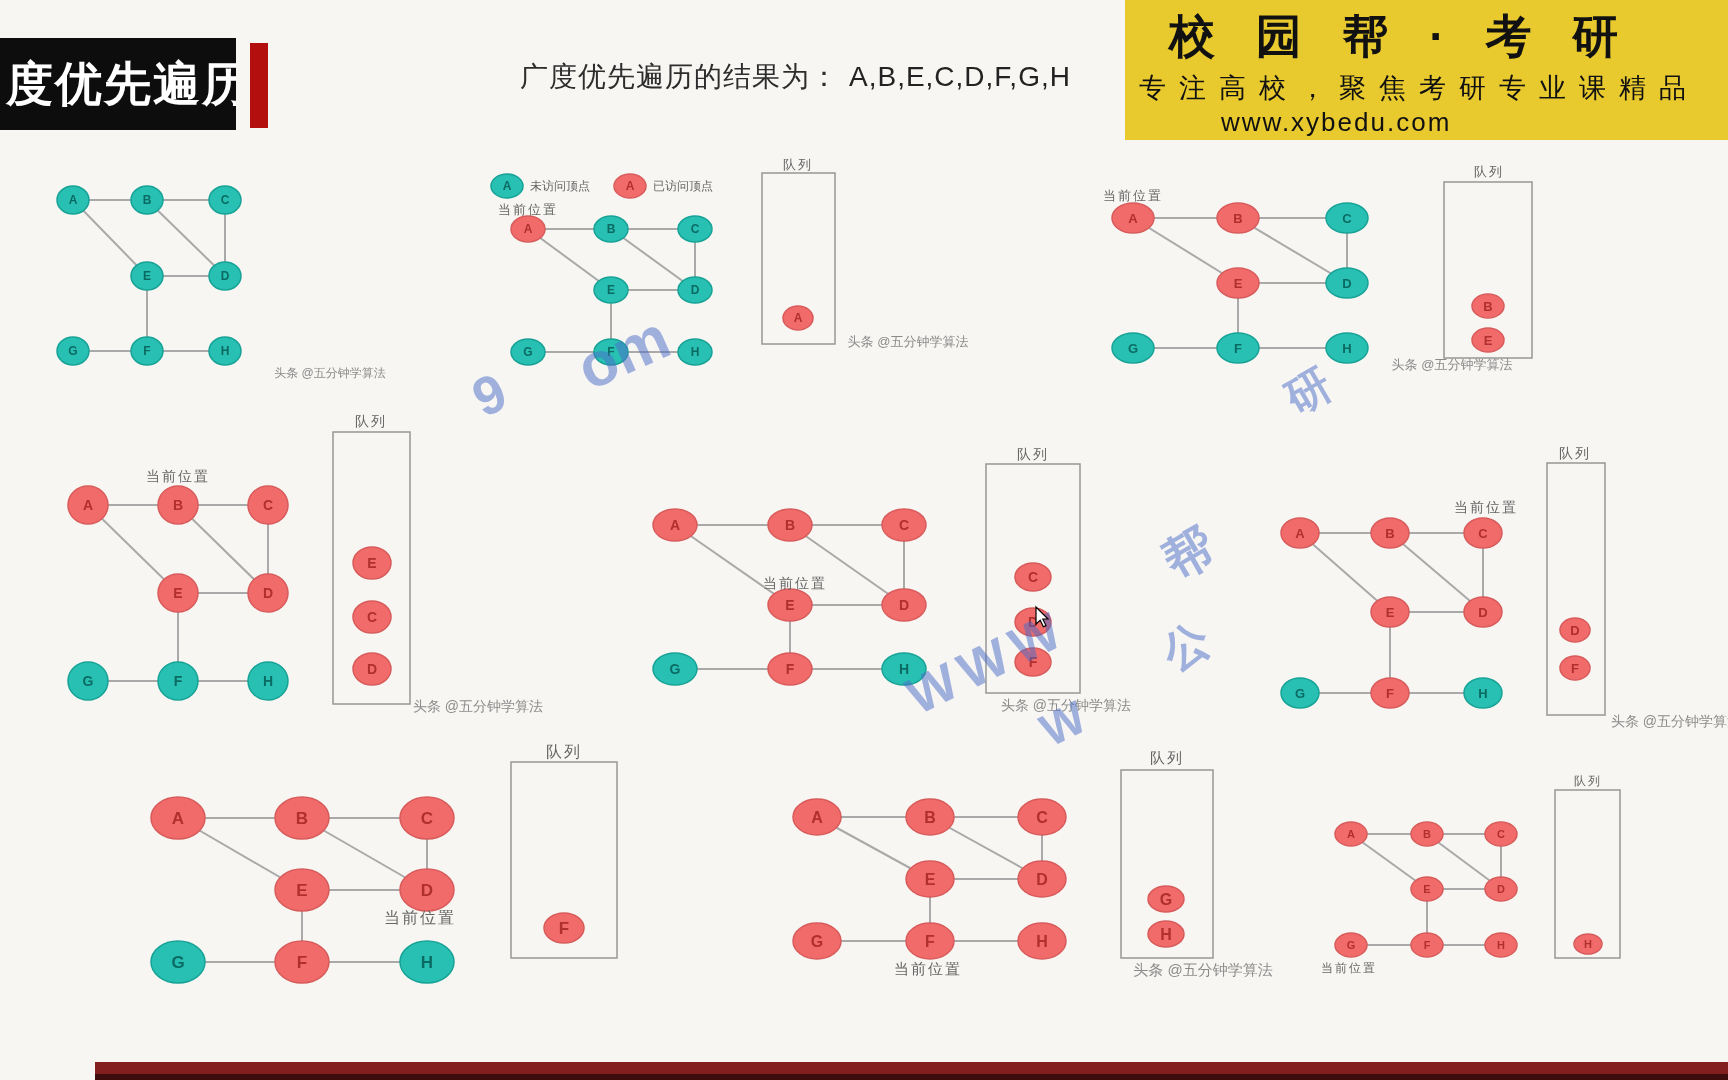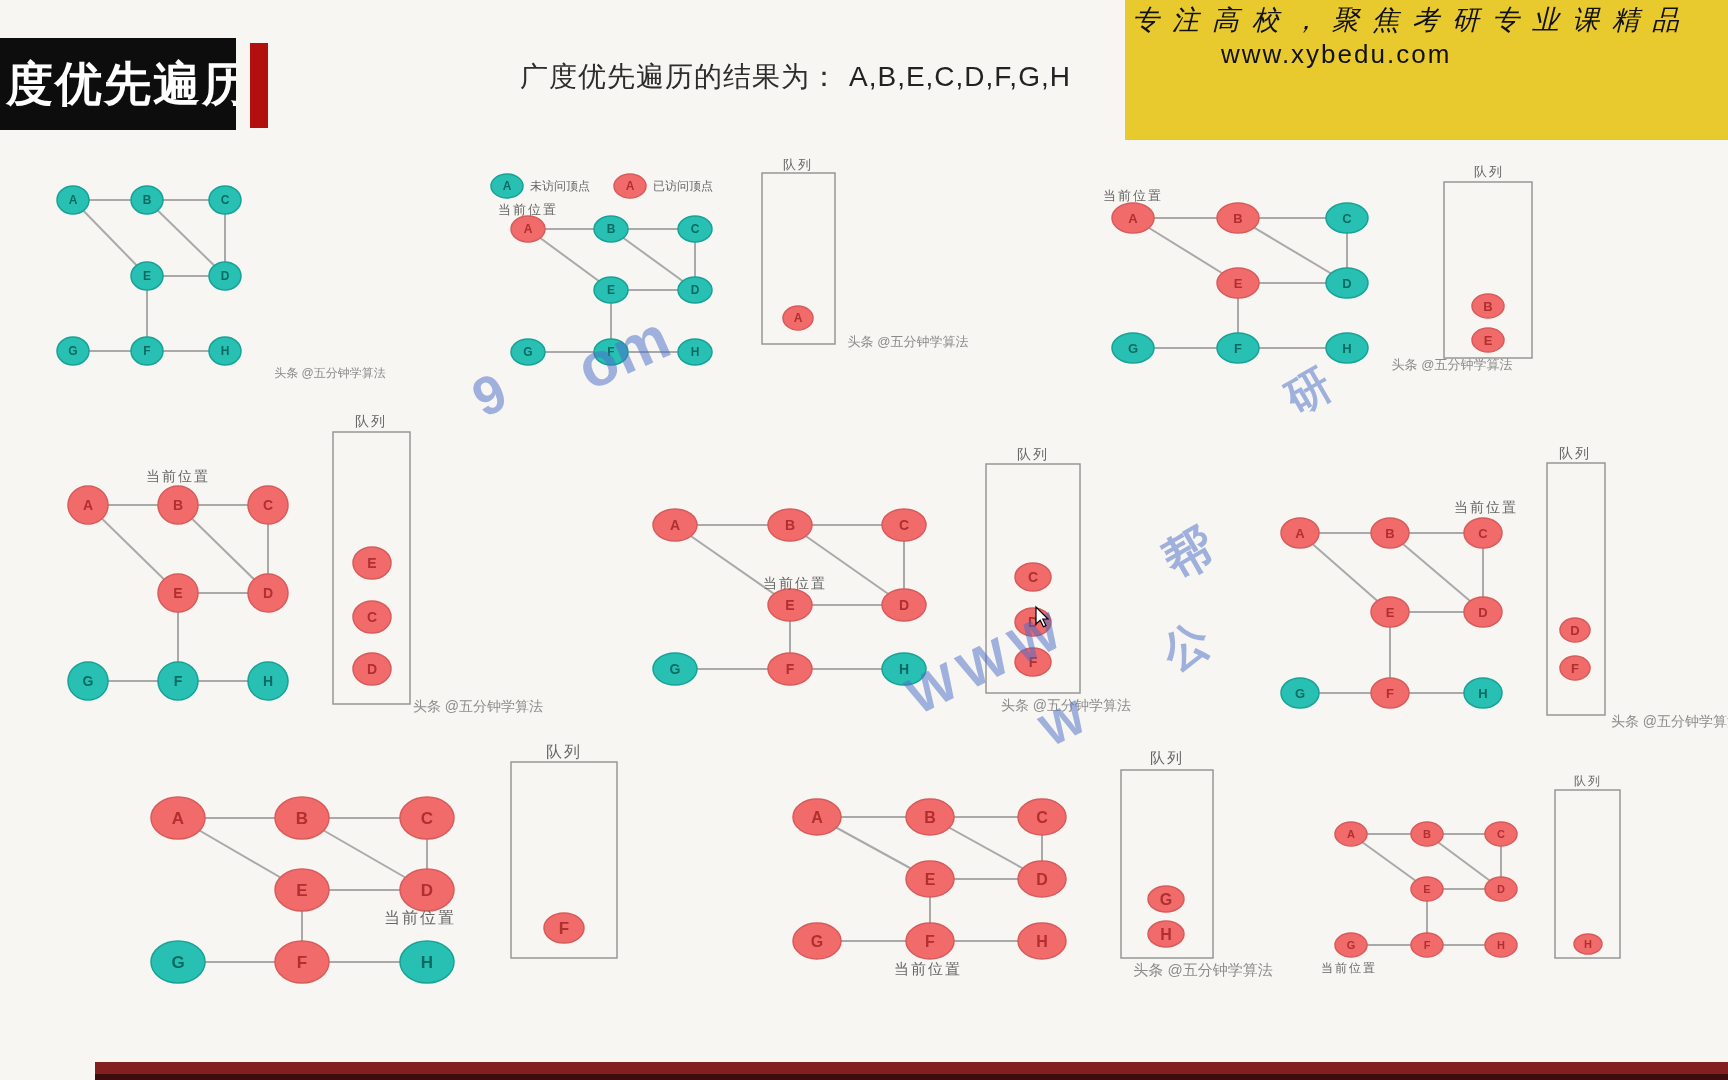--- a/index.html
+++ b/index.html
@@ -22,21 +22,21 @@
   .main-title .result{margin-left:10px;letter-spacing:1px;color:#222;}
   .banner{
     position:absolute;left:1125px;top:0;width:603px;height:140px;
     background:#e9ca2e;color:#111;overflow:hidden;
   }
   .banner .l1{
     margin-top:6px;padding-left:44px;font-size:46px;font-weight:bold;
     letter-spacing:14px;white-space:nowrap;
   }
   .banner .l2{
-    margin-top:2px;padding-left:7px;font-size:27px;letter-spacing:13px;white-space:nowrap;font-style:italic;
+    margin-top:2px;padding-left:14px;font-size:27px;letter-spacing:13px;white-space:nowrap;
   }
   .banner .l3{
     margin-top:1px;padding-left:96px;font-size:26px;letter-spacing:2px;white-space:nowrap;
   }
   .bar1{position:absolute;left:95px;top:1062px;right:0;height:12px;background:#841f1f;}
   .bar2{position:absolute;left:95px;top:1074px;right:0;height:6px;background:#3d0d0d;}
   svg#canvas{position:absolute;left:0;top:0;}
   svg text{font-family:"Liberation Sans","DejaVu Sans",sans-serif;}
 </style>
 </head>
@@ -47,20 +47,21 @@
   <div class="title-box">
     <span>度优先遍历</span>
   </div>
   <div class="red-bar"></div>
 
   <div class="main-title">
     <span>广度优先遍历的结果为：</span><span class="result">A,B,E,C,D,F,G,H</span>
   </div>
 
   <div class="banner">
+    <div class="l1">校 园 帮 · 考 研</div>
     <div class="l2">专注高校，聚焦考研专业课精品</div>
     <div class="l3">www.xybedu.com</div>
   </div>
 
   <svg id="canvas" width="1728" height="1080" viewBox="0 0 1728 1080">
       <g>
         <line x1="73" y1="200" x2="147" y2="200" stroke="#a9a9a9" stroke-width="2"></line>
         <line x1="147" y1="200" x2="225" y2="200" stroke="#a9a9a9" stroke-width="2"></line>
         <line x1="73" y1="200" x2="147" y2="276" stroke="#a9a9a9" stroke-width="2"></line>
         <line x1="147" y1="200" x2="225" y2="276" stroke="#a9a9a9" stroke-width="2"></line>

